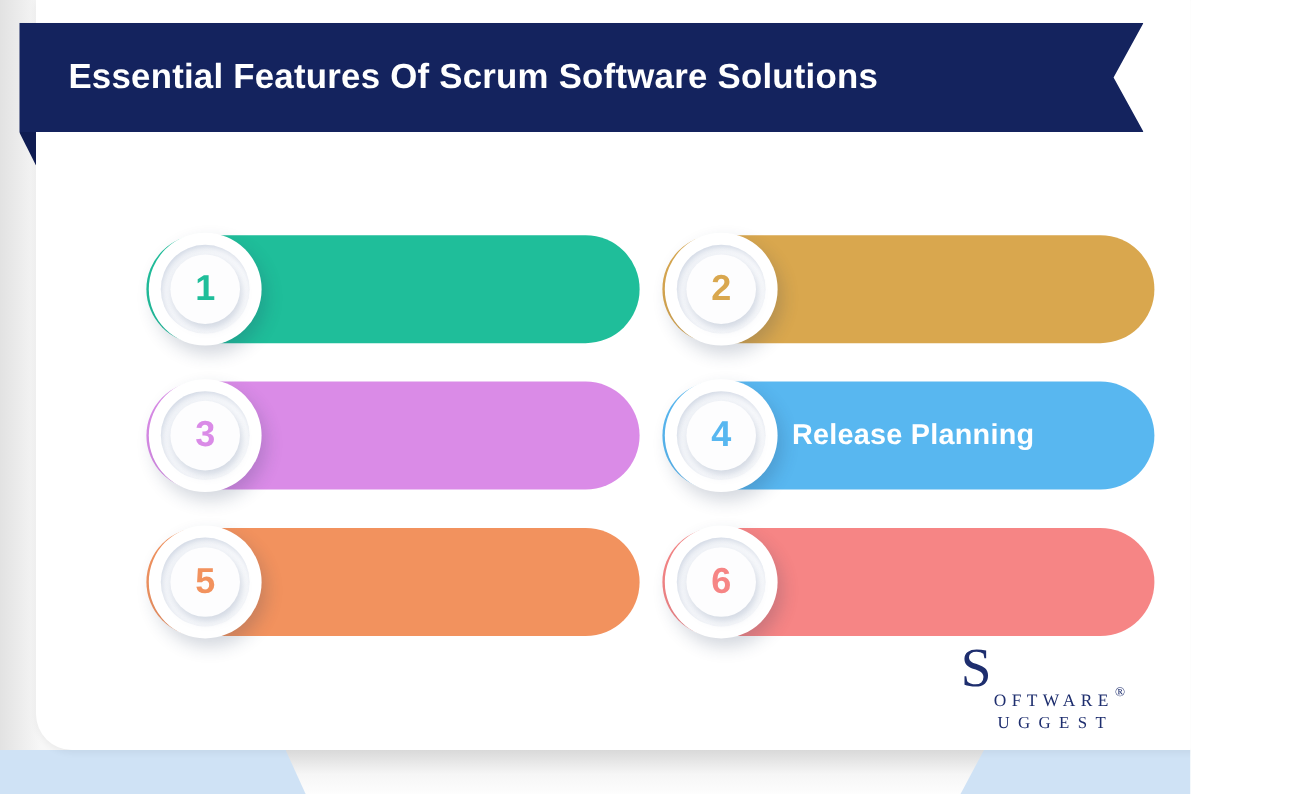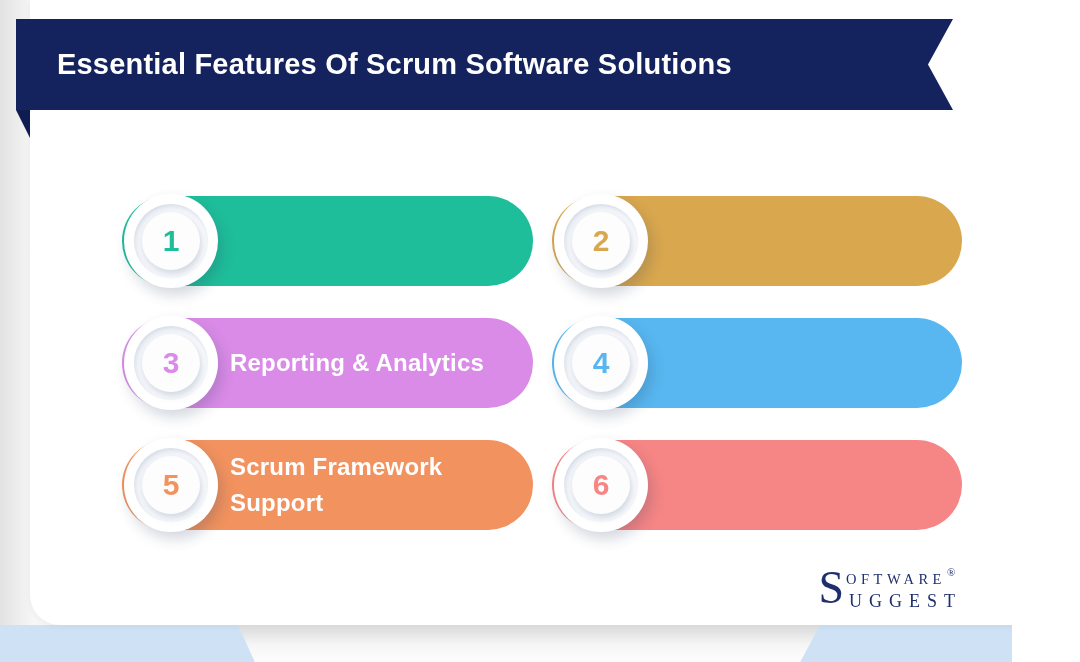--- a/index.html
+++ b/index.html
@@ -1,20 +1,19 @@
 <!DOCTYPE html>
 <html><head>
 <meta charset="utf-8">
 <style>
   html,body{margin:0;padding:0;}
   body{font-family:"Liberation Sans", sans-serif;}
   .stage{
     position:relative;width:992px;height:662px;overflow:hidden;
     background:linear-gradient(to right,#e2e2e2 0px,#f7f7f7 34px,#f7f7f7 1046px,#e3e3e3 1080px);
-    padding-left:20px;
   }
   .bottom-band{position:absolute;left:0;right:0;bottom:0;height:37px;}
   .card{
     position:absolute;left:30px;top:0;width:1018px;height:625px;
     border-radius:0 0 30px 30px;
     box-shadow:0 2px 6px rgba(0,0,0,0.05);
   }
   .podium{
     position:absolute;top:625px;left:238px;width:582px;height:37px;
     background:linear-gradient(to bottom,#d9d9d9 0%,#f6f6f6 55%,#fdfdfd 100%);
@@ -63,22 +62,22 @@
   .p2{left:122px;top:318px;width:411px;}
   .p3{left:552px;top:318px;width:410px;}
   .p4{left:122px;top:440px;width:411px;}
   .p5{left:552px;top:440px;width:410px;}
   
   .logo{position:absolute;right:50px;bottom:50px;display:flex;align-items:flex-start;}
   .logo-initial{
     font-family:"Liberation Serif",serif;font-size:46px;line-height:0.85;font-weight:400;
   }
   .logo-words{display:flex;flex-direction:column;margin-left:2px;margin-top:3px;}
-  .logo-word1{font-family:"Liberation Serif",serif;font-size:14.5px;letter-spacing:4.5px;font-weight:500;display:flex;align-items:flex-start;}
-  .logo-word2{font-family:"Liberation Serif",serif;font-size:18px;letter-spacing:7px;font-weight:500;margin-top:3px;margin-left:3px;}
+  .logo-word1{font-family:"Liberation Serif",serif;font-size:14.5px;letter-spacing:4.5px;font-weight:500;display:flex;align-items:flex-start;margin-top:36px;}
+  .logo-word2{font-family:"Liberation Serif",serif;font-size:14px;letter-spacing:7px;font-weight:500;margin-top:3px;margin-left:3px;}
   .logo-reg{font-size:11px;line-height:1;margin-left:1px;position:relative;top:-4px;}
 </style>
 </head>
 <body>
 
 <div class="stage">
 
   <div class="bottom-band" style="background: rgb(207, 226, 245);"></div>
 
   <div class="card" style="background: rgb(255, 255, 255);"></div>
@@ -106,39 +105,37 @@
       </div>
     </div>
   </div>
 
   <div class="pill p2" style="background: rgb(218, 139, 231);">
     <div class="badge">
       <div class="badge-mid">
         <div class="badge-inner" style="color: rgb(218, 139, 231);">3</div>
       </div>
     </div>
-    <div class="pill-label">Reporting &amp; Analytics</div>
   </div>
 
   <div class="pill p3" style="background: rgb(88, 183, 240);">
     <div class="badge">
       <div class="badge-mid">
         <div class="badge-inner" style="color: rgb(88, 183, 240);">4</div>
       </div>
     </div>
+    <div class="pill-label">Release Planning</div>
   </div>
 
   <div class="pill p4" style="background: rgb(242, 146, 94);">
     <div class="badge">
       <div class="badge-mid">
         <div class="badge-inner" style="color: rgb(242, 146, 94);">5</div>
       </div>
     </div>
-    <div class="pill-label">Scrum Framework
-Support</div>
   </div>
 
   <div class="pill p5" style="background: rgb(246, 133, 133);">
     <div class="badge">
       <div class="badge-mid">
         <div class="badge-inner" style="color: rgb(246, 133, 133);">6</div>
       </div>
     </div>
   </div>
 

